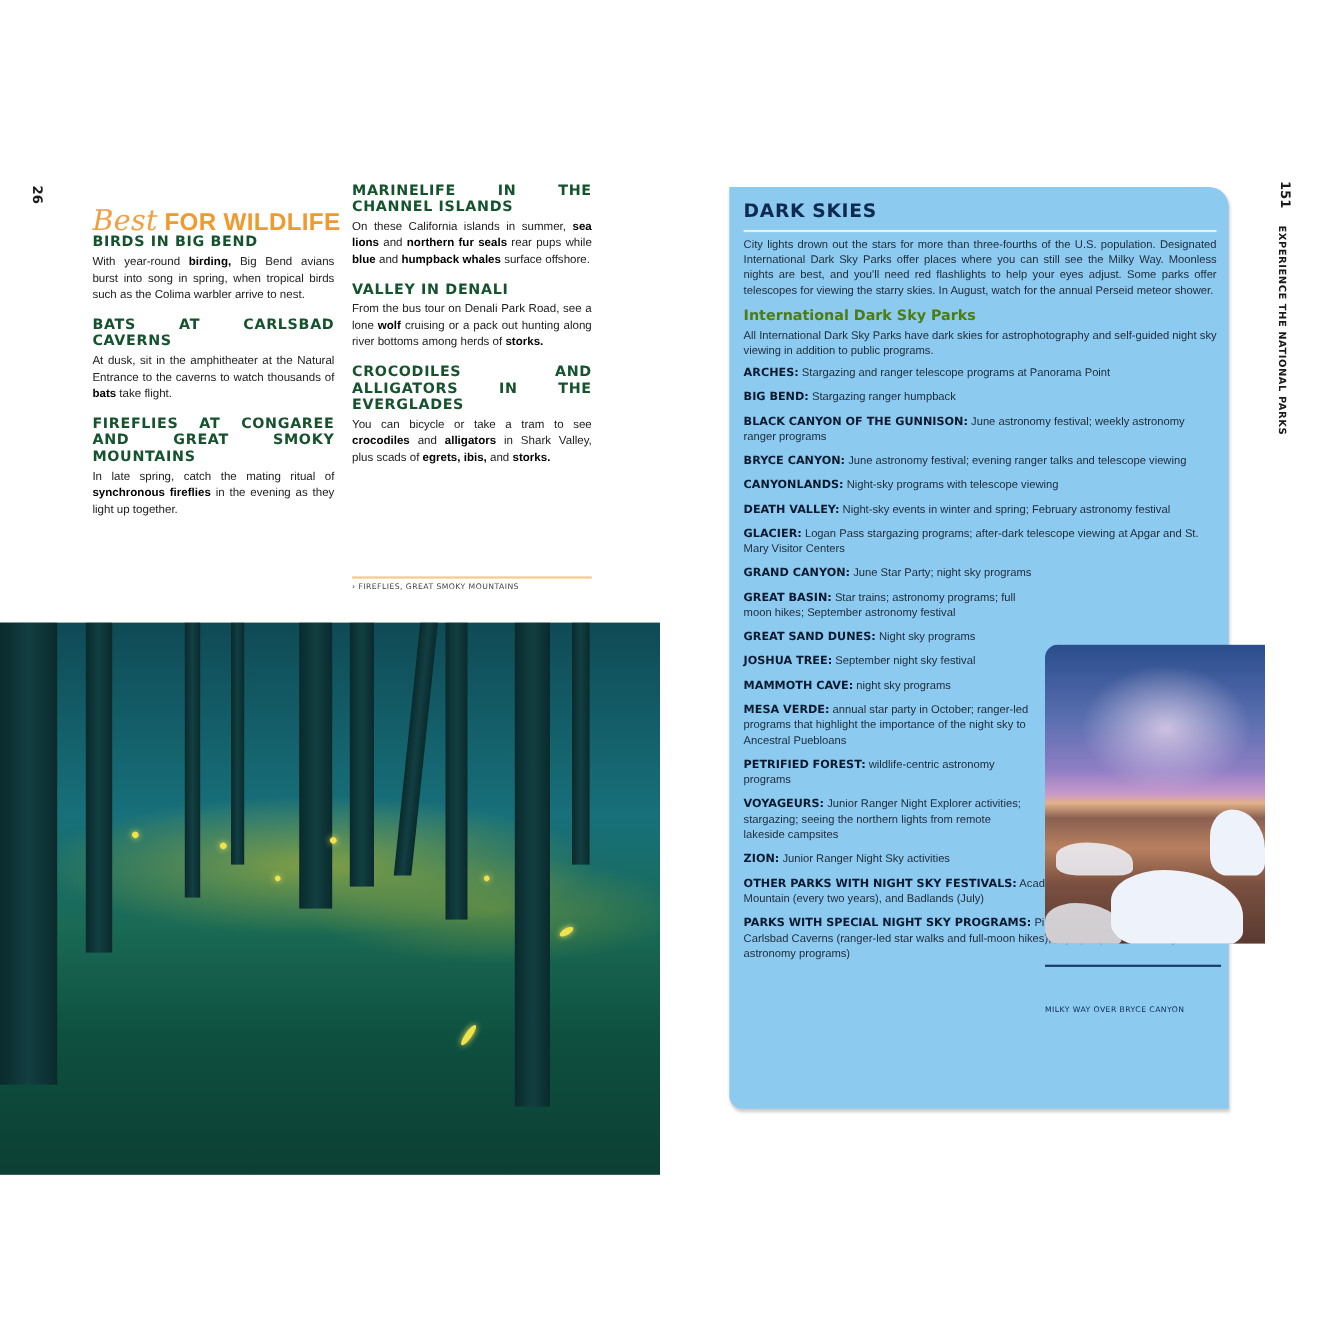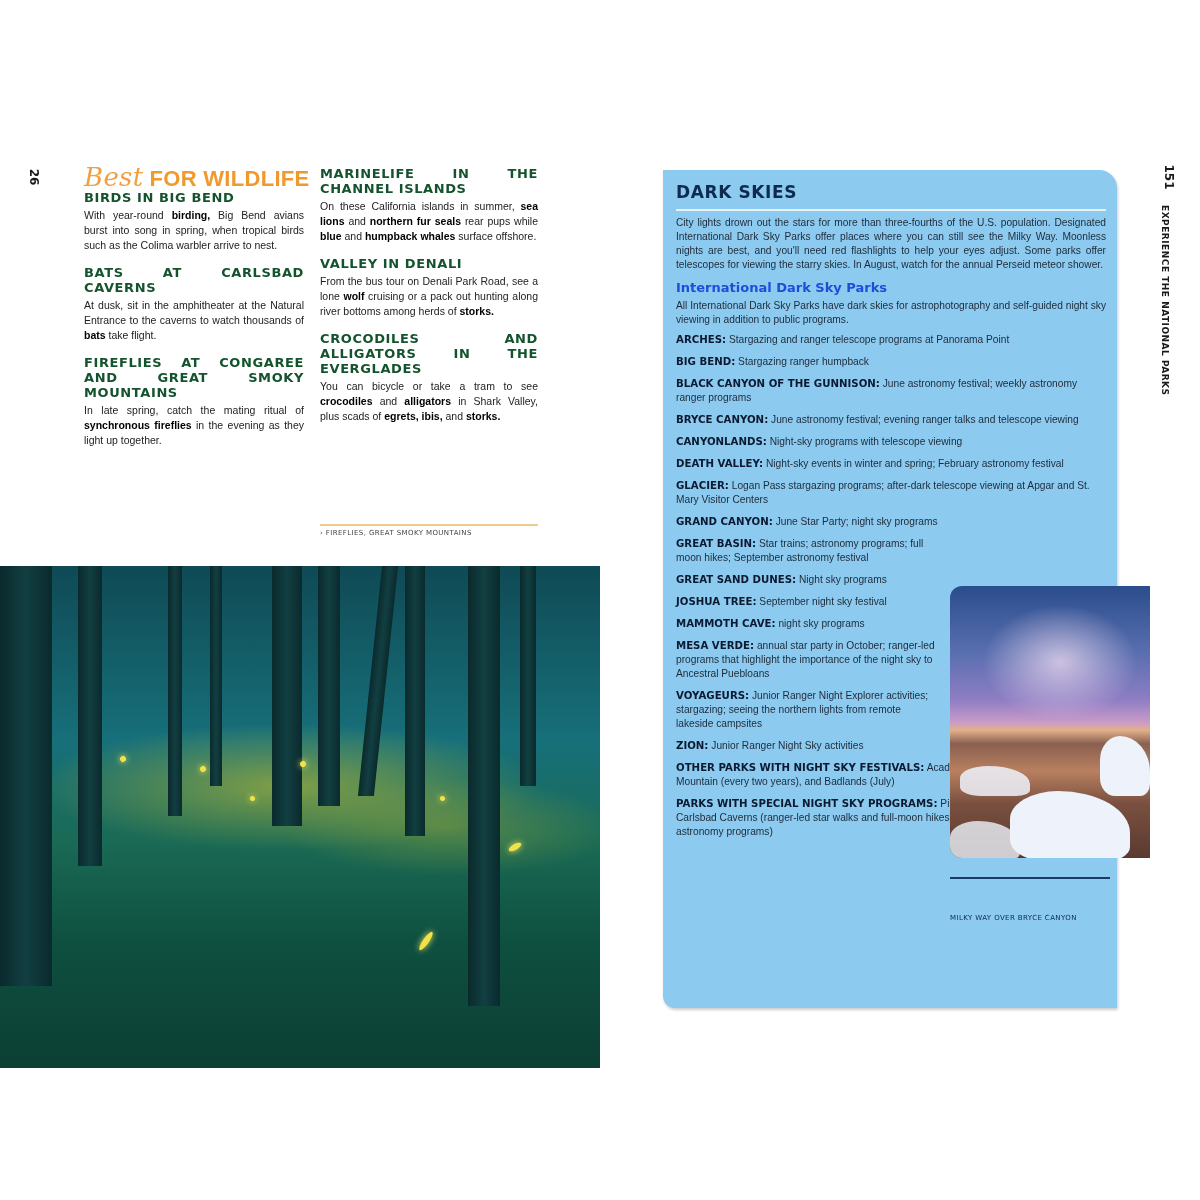--- a/index.html
+++ b/index.html
@@ -7,42 +7,42 @@
     body { position: relative; font-family: "Liberation Sans", sans-serif; color: #1a1a1a; }
 
     .page-num-left { position: absolute; left: 26px; top: 170px; font: bold 12px "DejaVu Sans", sans-serif; transform: rotate(90deg); transform-origin: center; }
     .page-num-right { position: absolute; left: 1156px; top: 170px; font: bold 12px "DejaVu Sans", sans-serif; transform: rotate(90deg); }
     .spine { position: absolute; left: 1075px; top: 290px; width: 180px; font: bold 9px "DejaVu Sans", sans-serif; letter-spacing: 0.5px; transform: rotate(90deg); text-align: center; white-space: nowrap; }
 
     .col { position: absolute; font-size: 10.5px; line-height: 15px; text-align: justify; }
     .col-a { left: 84px; top: 170px; width: 220px; }
     .col-b { left: 320px; top: 166px; width: 218px; }
 
-    .best-title { font-size: 22px; font-weight: bold; color: #f09a2e; margin-bottom: 4px; white-space: nowrap; letter-spacing: 0.3px; }
+    .best-title { font-size: 22px; font-weight: bold; color: #f09a2e; margin-bottom: 4px; white-space: nowrap; letter-spacing: 0.3px; margin-top: 24px; }
     .best-title .script { font-family: "DejaVu Serif", serif; font-style: italic; font-weight: normal; font-size: 26px; color: #f0a040; margin-right: 6px; }
     .sec-h { font-family: "DejaVu Sans", sans-serif; font-size: 13px; line-height: 15px; font-weight: bold; color: #14532d; letter-spacing: 0.6px; margin: 0 0 3px 0; }
     .sec-p { margin-bottom: 12px; color: #222; }
     .sec-p b { font-weight: bold; color: #000; }
 
     .caption-rule { position: absolute; left: 320px; top: 524px; width: 218px; height: 2px; background: #f3c98f; }
     .caption-left { position: absolute; left: 320px; top: 529px; width: 240px; font: 7px "DejaVu Sans", sans-serif; letter-spacing: 0.4px; color: #444; }
 
     .fireflies-img { position: absolute; left: 0; top: 566px; width: 600px; height: 502px; overflow: hidden;
       background:
         radial-gradient(ellipse 60% 18% at 48% 44%, rgba(215,200,40,0.55), rgba(215,200,40,0) 70%),
         radial-gradient(ellipse 40% 14% at 75% 52%, rgba(200,190,40,0.35), rgba(200,190,40,0) 70%),
         linear-gradient(180deg, #0f4a55 0%, #17707a 35%, #1a6a55 55%, #0e5040 75%, #0c3f34 100%); }
     .trunk { position: absolute; top: 0; background: linear-gradient(90deg, #0a2a2c, #123f42 50%, #0a2a2c); }
     .fly { position: absolute; width: 14px; height: 6px; border-radius: 50%; background: #f2e24a; box-shadow: 0 0 6px #f5e860; transform: rotate(-30deg); }
 
     .sky-box { position: absolute; left: 663px; top: 170px; width: 454px; height: 838px; background: #8ccaf0; border-top-right-radius: 18px; border-bottom-left-radius: 12px; box-shadow: 1px 2px 3px rgba(0,0,0,0.2); }
     .sky-title { position: absolute; left: 676px; top: 182px; font: bold 17px "DejaVu Sans", sans-serif; color: #0e2a50; letter-spacing: 0.6px; text-align: center; }
     .sky-rule { position: absolute; left: 676px; top: 209px; width: 430px; height: 2px; background: #e6f2f8; }
     .sky-body { position: absolute; left: 676px; top: 216px; width: 430px; font-size: 10.2px; line-height: 14px; text-align: justify; color: #1e2a38; }
-    .sky-sub { font: bold 13px "DejaVu Sans", sans-serif; color: #1d4ed8; margin: 8px 0 4px 0; }
+    .sky-sub { font: bold 13px "DejaVu Sans", sans-serif; color: #4d7c0f; margin: 8px 0 4px 0; }
     .sky-items { margin-top: 6px; }
     .sky-item { margin-bottom: 8px; color: #1e2a38; text-align: left; }
     .sky-item b { font-family: "DejaVu Sans", sans-serif; font-weight: bold; color: #0b1a30; }
     .narrow { width: 262px; }
 
     .sky-photo { position: absolute; left: 950px; top: 586px; width: 200px; height: 272px; border-radius: 12px 0 0 12px; overflow: hidden;
       background:
         radial-gradient(ellipse 55% 30% at 55% 28%, rgba(240,220,240,0.75), rgba(240,220,240,0) 70%),
         linear-gradient(180deg, #2a4d8c 0%, #5a6fb0 25%, #8f7ec4 42%, #c99ac9 50%, #e3b18a 53%, #8a6050 58%, #b88060 68%, #7a5040 80%, #5a3a30 100%); }
     .snow { position: absolute; background: #eef2fa; border-radius: 40% 60% 20% 30%; }
@@ -128,20 +128,21 @@
       <div class="sky-item"><b>BRYCE CANYON:</b> <span>June astronomy festival; evening ranger talks and telescope viewing</span></div>
       <div class="sky-item"><b>CANYONLANDS:</b> <span>Night-sky programs with telescope viewing</span></div>
       <div class="sky-item"><b>DEATH VALLEY:</b> <span>Night-sky events in winter and spring; February astronomy festival</span></div>
       <div class="sky-item"><b>GLACIER:</b> <span>Logan Pass stargazing programs; after-dark telescope viewing at Apgar and St. Mary Visitor Centers</span></div>
       <div class="sky-item narrow"><b>GRAND CANYON:</b> <span>June Star Party; night sky programs</span></div>
       <div class="sky-item narrow"><b>GREAT BASIN:</b> <span>Star trains; astronomy programs; full moon hikes; September astronomy festival</span></div>
       <div class="sky-item narrow"><b>GREAT SAND DUNES:</b> <span>Night sky programs</span></div>
       <div class="sky-item narrow"><b>JOSHUA TREE:</b> <span>September night sky festival</span></div>
       <div class="sky-item narrow"><b>MAMMOTH CAVE:</b> <span>night sky programs</span></div>
       <div class="sky-item narrow"><b>MESA VERDE:</b> <span>annual star party in October; ranger-led programs that highlight the importance of the night sky to Ancestral Puebloans</span></div>
+      <div class="sky-item narrow"><b>PETRIFIED FOREST:</b> <span>wildlife-centric astronomy programs</span></div>
       <div class="sky-item narrow"><b>VOYAGEURS:</b> <span>Junior Ranger Night Explorer activities; stargazing; seeing the northern lights from remote lakeside campsites</span></div>
       <div class="sky-item narrow"><b>ZION:</b> <span>Junior Ranger Night Sky activities</span></div>
       <div class="sky-item"><b>OTHER PARKS WITH NIGHT SKY FESTIVALS:</b> <span>Acadia (Sept.), Lassen (Aug.), Rocky Mountain (every two years), and Badlands (July)</span></div>
       <div class="sky-item"><b>PARKS WITH SPECIAL NIGHT SKY PROGRAMS:</b> <span>Pinnacles (spring night hikes), Carlsbad Caverns (ranger-led star walks and full-moon hikes), Olympic (Hurricane Ridge astronomy programs)</span></div>
     </div>
 </div>
 
 <div class="sky-photo">
   <div class="snow" style="left:10px;top:180px;width:70px;height:30px;opacity:.85;"></div>
   <div class="snow" style="left:60px;top:205px;width:120px;height:70px;"></div>

